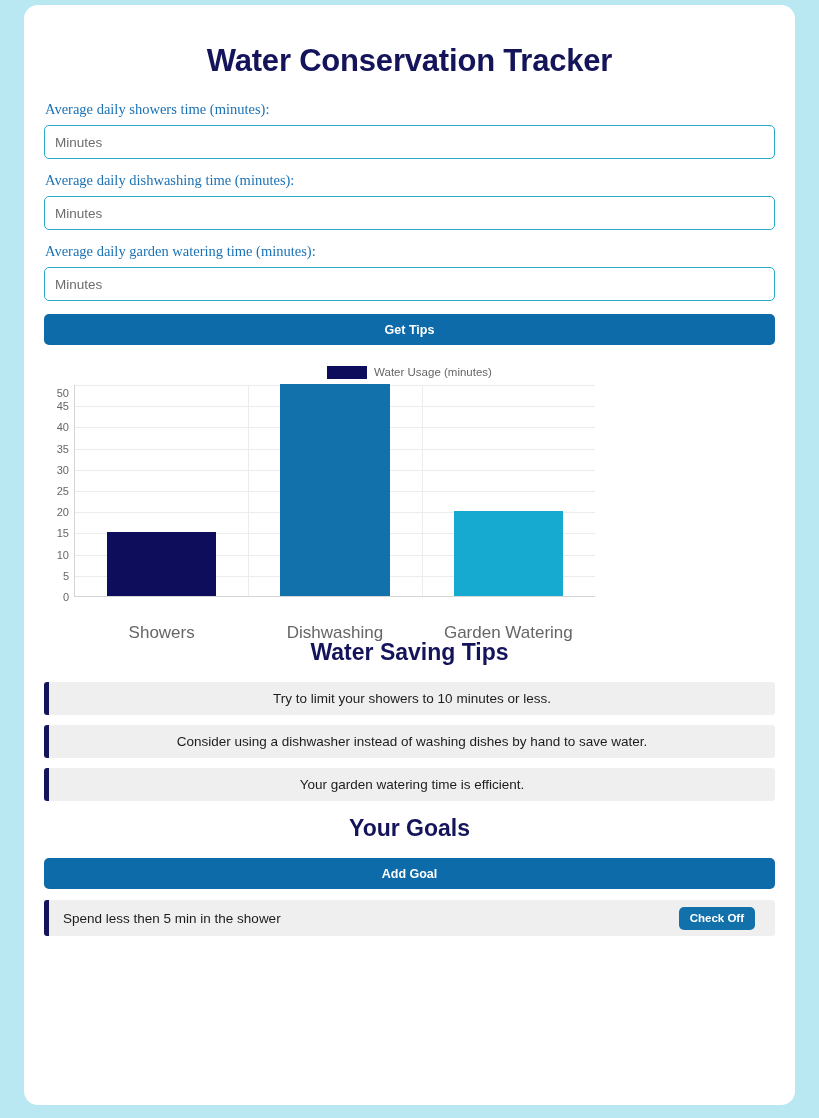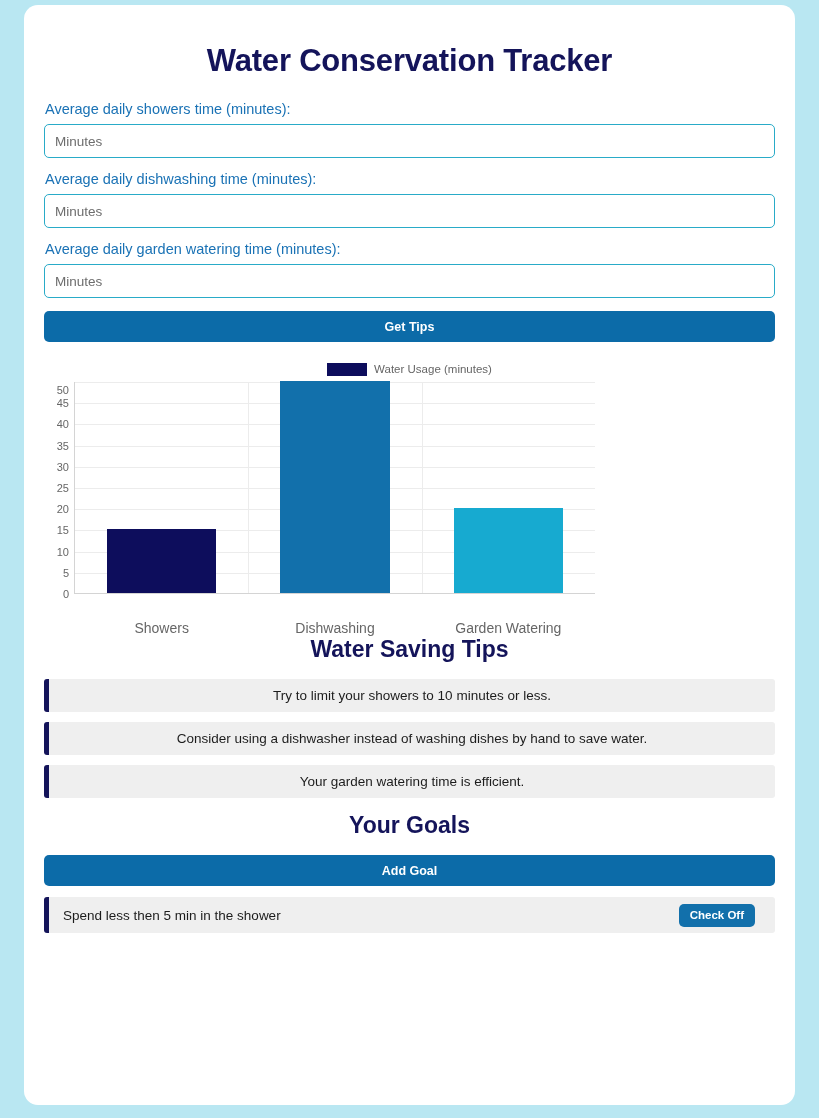--- a/index.html
+++ b/index.html
@@ -27,20 +27,21 @@
     font-size: 31px;
     font-weight: bold;
     margin: 38px 0 22px 0;
     letter-spacing: -0.2px;
   }
   .field-label {
     color: #1a72b5;
     font-size: 14.5px;
     margin: 0 0 7px 0;
     padding-left: 1px;
+    font-family: Liberation Serif, serif;
   }
   .text-input {
     display: block;
     width: 100%;
     height: 32px;
     border: 1px solid #29abc8;
     border-radius: 5px;
     padding: 16px 10px;
     font-size: 13.5px;
     color: #222;
@@ -123,21 +124,21 @@
   .bar { width: 63%; }
   .x-labels {
     display: flex;
     margin-left: 31px;
     margin-right: 180px;
     margin-top: 6px;
   }
   .x-label {
     flex: 1;
     text-align: center;
-    font-size: 14px;
+    font-size: 17px;
     color: #666;
   }
 
   
   .section-title {
     text-align: center;
     color: #14145a;
     font-size: 23px;
     font-weight: bold;
     margin: 14px 0 16px 0;

